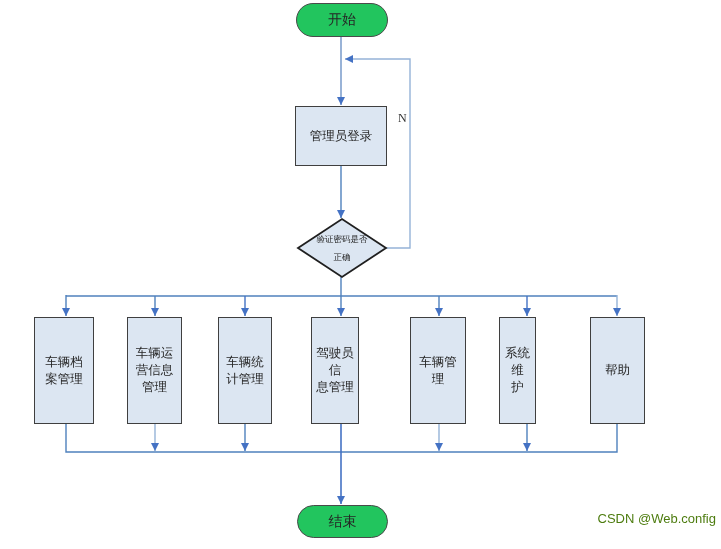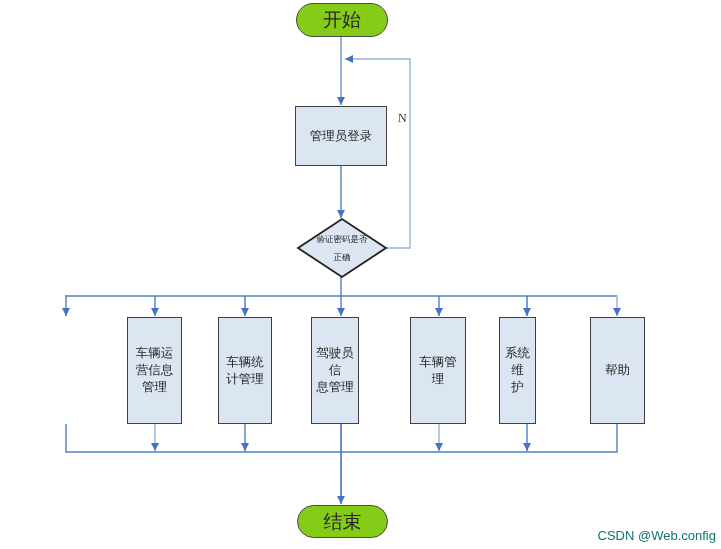--- a/index.html
+++ b/index.html
@@ -23,22 +23,22 @@
     align-items: center;
     justify-content: center;
     text-align: center;
     white-space: pre-line;
     box-sizing: border-box;
     background: #dce6f2;
   }
   .stadium {
     border: 1.6px solid #4a4a4a;
     border-radius: 17px;
-    font-size: 19px;
-    background: #84cc16;
+    font-size: 14px;
+    background: #22c55e;
   }
   .rect {
     border: 1.6px solid #3f3f3f;
     font-size: 12.5px;
     line-height: 17px;
   }
   .module { top: 317px; height: 107px; }
   .diamond-wrap { position: absolute; left: 294px; top: 216px; width: 96px; height: 64px; }
   .diamond-label {
     position: absolute;
@@ -58,24 +58,24 @@
   #mod-5 { left: 499px; width: 37px; }
   #mod-6 { left: 590px; width: 55px; }
   #n-label {
     position: absolute;
     left: 398px; top: 111px;
     font-size: 12px;
     color: #333333;
   }
   #watermark {
     position: absolute;
-    right: 5px; bottom: 6px;
+    right: 5px; bottom: 23px;
     font-family: "Liberation Sans", "DejaVu Sans", sans-serif;
     font-size: 13px;
-    color: #0f766e;
+    color: #4d7c0f;
   }
 </style>
 </head>
 <body>
 
 <div id="canvas">
 
   <svg id="connectors" viewBox="0 0 721 549" xmlns="http://www.w3.org/2000/svg">
     <defs>
       <marker id="arr" markerUnits="userSpaceOnUse" markerWidth="9" markerHeight="9" refX="8" refY="4" orient="auto">
@@ -113,20 +113,22 @@
   <div id="node-login" class="node rect">管理员登录</div>
 
   <div id="n-label">N</div>
 
   <svg class="diamond-wrap" viewBox="0 0 96 64" xmlns="http://www.w3.org/2000/svg">
     <polygon points="4,32 48,3 92,32 48,61" fill="#dce6f2" stroke="#1f1f1f" stroke-width="1.8"></polygon>
   </svg>
   <div class="diamond-label">验证密码是否
 正确</div>
 
+  <div id="mod-0" class="node rect module">车辆档
+案管理</div>
   <div id="mod-1" class="node rect module">车辆运
 营信息
 管理</div>
   <div id="mod-2" class="node rect module">车辆统
 计管理</div>
   <div id="mod-3" class="node rect module">驾驶员信
 息管理</div>
   <div id="mod-4" class="node rect module">车辆管
 理</div>
   <div id="mod-5" class="node rect module">系统维

